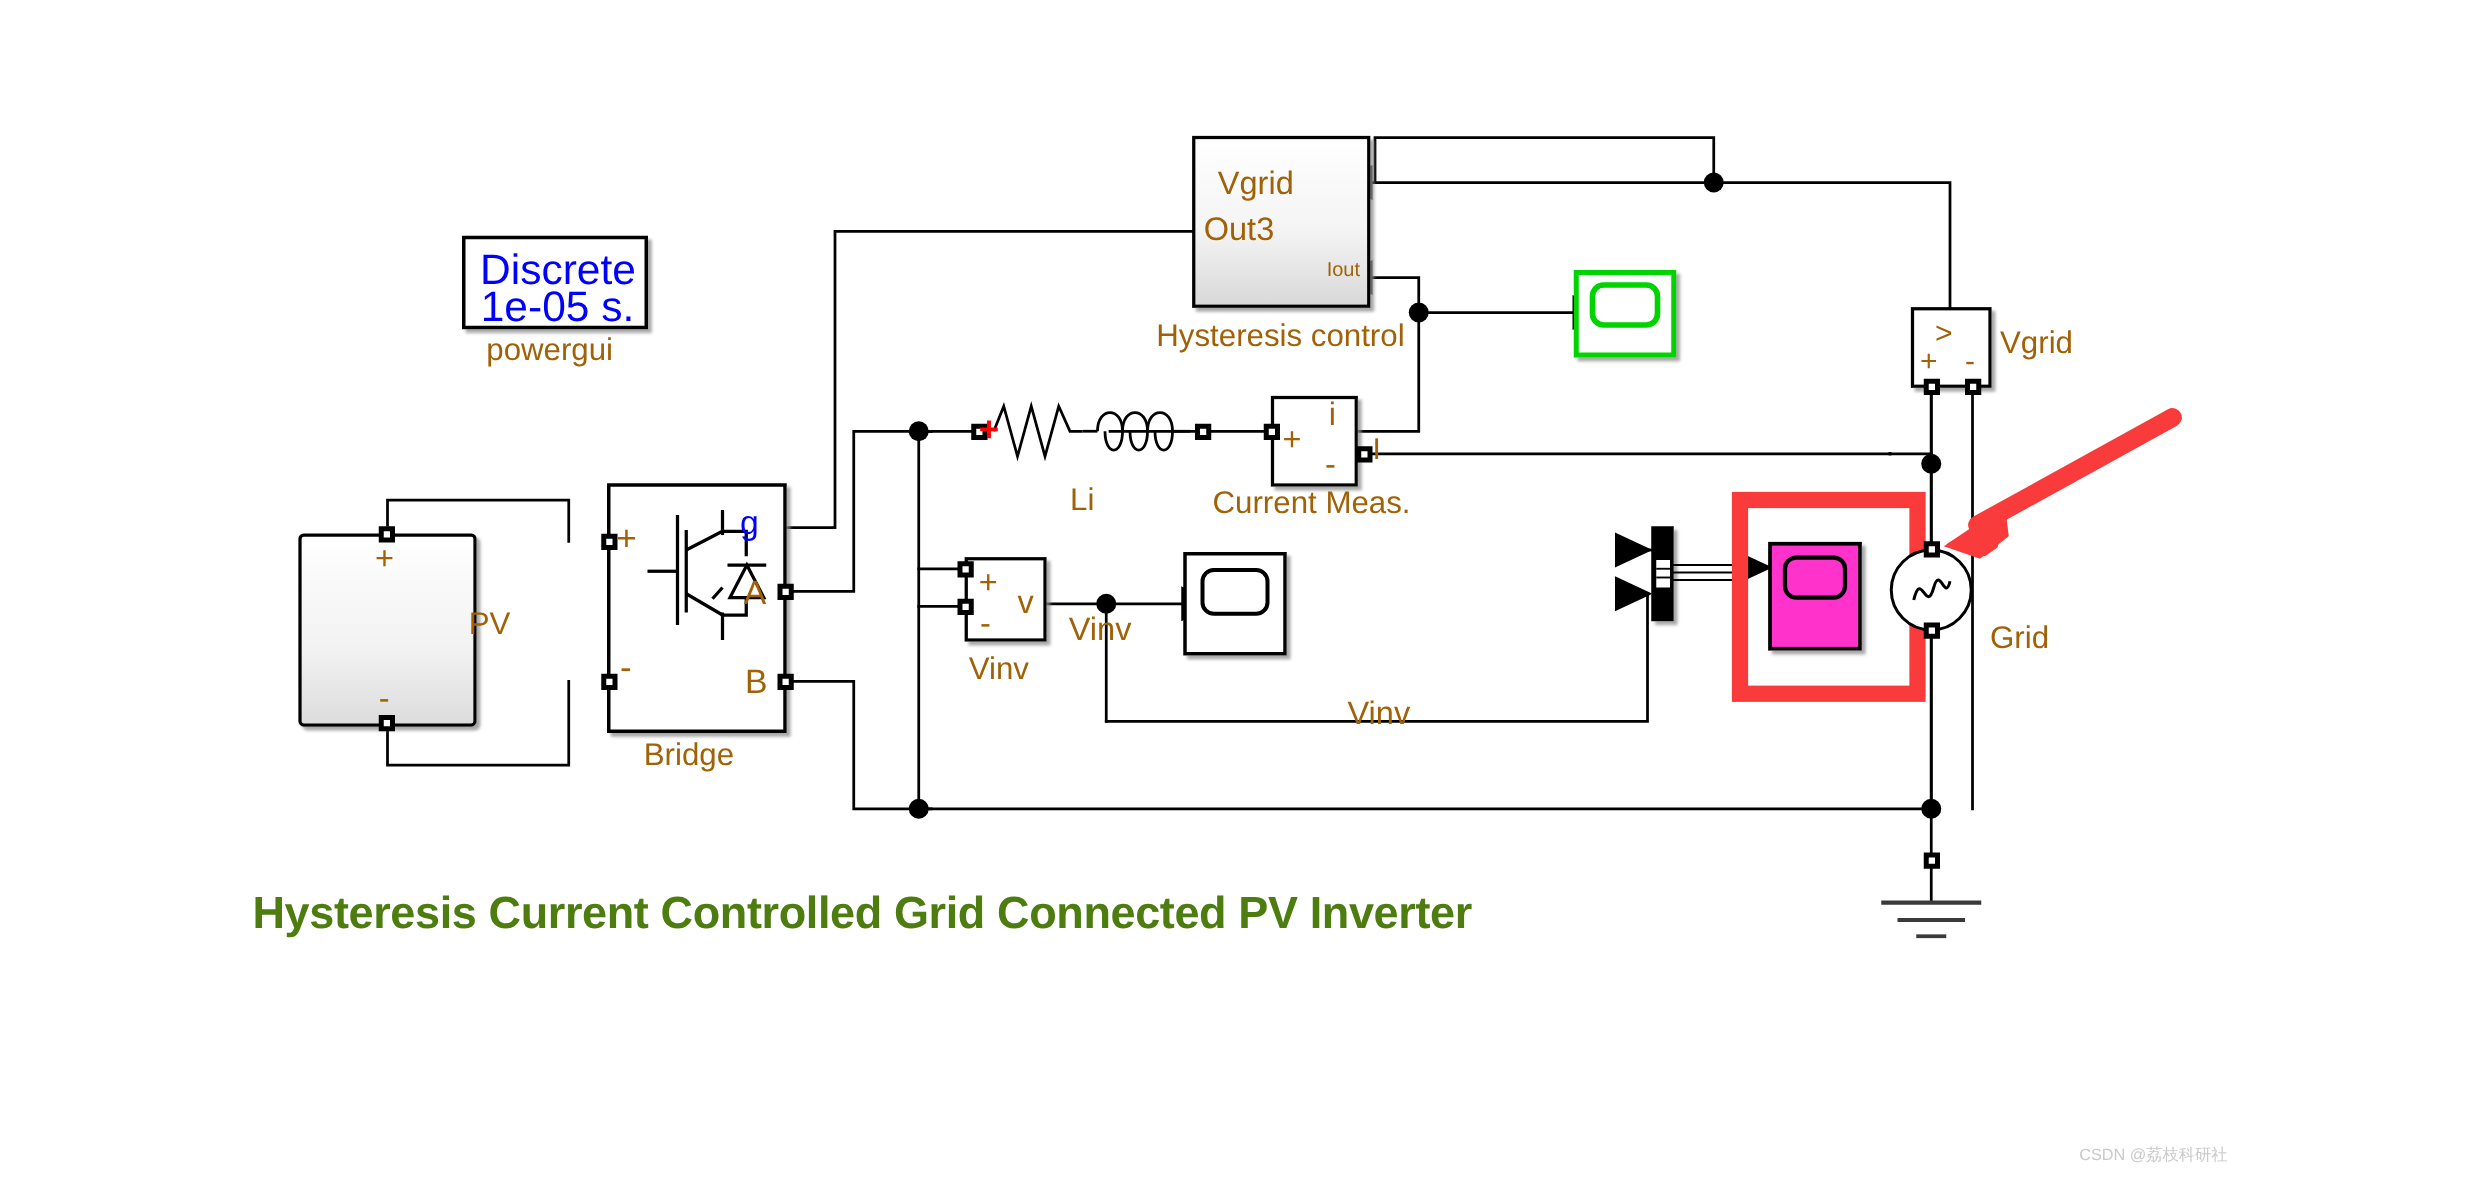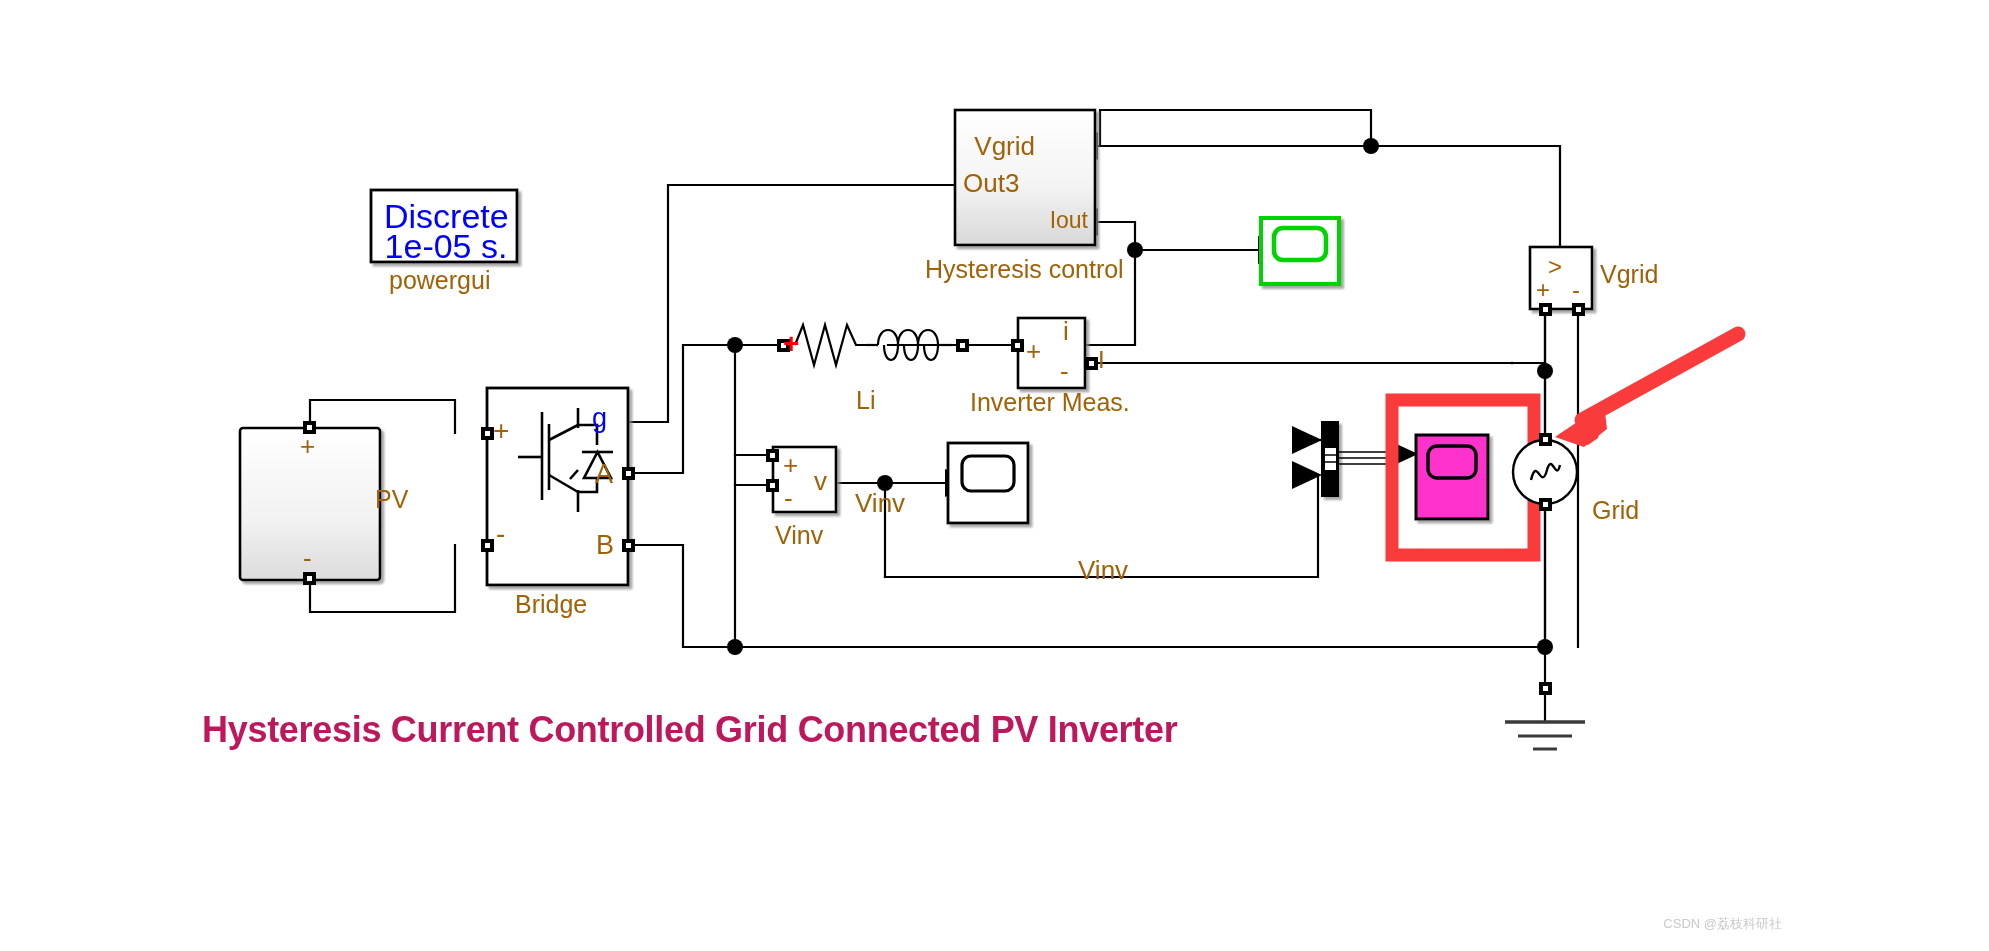--- a/index.html
+++ b/index.html
@@ -30,21 +30,21 @@
     color: #a16207;
     white-space: nowrap;
     line-height: 1;
   }
   .blk-label { font-size: 25px; }
   .title {
     position: absolute;
     font-family: "Liberation Sans Narrow", "Liberation Sans", sans-serif;
     font-weight: bold;
     font-size: 36px;
-    color: #be185d;
+    color: #4d7c0f;
     white-space: nowrap;
     letter-spacing: -0.3px;
   }
   .watermark {
     position: absolute;
     font-family: "Liberation Sans", sans-serif;
     font-size: 13px;
     color: #c9c9c9;
     white-space: nowrap;
   }
@@ -323,31 +323,31 @@
 
   <div class="lbl" style="left:493px; top:417px; font-size:28px;">+</div>
   <div class="lbl" style="left:496px; top:520px; font-size:28px;">-</div>
   <div class="lbl" style="left:592px; top:405px; font-size:27px; color:#0000ff;">g</div>
   <div class="lbl" style="left:595px; top:461px; font-size:27px;">A</div>
   <div class="lbl" style="left:596px; top:532px; font-size:27px;">B</div>
   <div class="lbl blk-label" style="left:515px; top:592px;">Bridge</div>
 
   <div class="lbl" style="left:963px; top:170px; font-size:26px;">Out3</div>
   <div class="lbl" style="left:1035px; top:133px; font-size:26px; transform:translateX(-100%);">Vgrid</div>
-  <div class="lbl" style="left:1088px; top:209px; font-size:23px; transform:translateX(-100%);">Iout</div>
+  <div class="lbl" style="left:1088px; top:209px; font-size:16px; transform:translateX(-100%);">Iout</div>
   <div class="lbl blk-label" style="left:925px; top:257px;">Hysteresis control</div>
 
   <div class="lbl" style="left:783px; top:330px; font-size:28px; color:#ff0000; font-weight:bold;">+</div>
   <div class="lbl blk-label" style="left:856px; top:388px;">Li</div>
 
   <div class="lbl" style="left:1026px; top:338px; font-size:26px;">+</div>
   <div class="lbl" style="left:1060px; top:358px; font-size:26px;">-</div>
   <div class="lbl" style="left:1063px; top:318px; font-size:26px;">i</div>
   <div class="lbl" style="left:1098px; top:348px; font-size:24px;">I</div>
-  <div class="lbl blk-label" style="left:970px; top:390px;">Inverter Meas.</div>
+  <div class="lbl blk-label" style="left:970px; top:390px;">Current Meas.</div>
 
   <div class="lbl" style="left:783px; top:452px; font-size:26px;">+</div>
   <div class="lbl" style="left:784px; top:485px; font-size:26px;">-</div>
   <div class="lbl" style="left:814px; top:468px; font-size:26px;">v</div>
   <div class="lbl blk-label" style="left:775px; top:523px;">Vinv</div>
   <div class="lbl" style="left:855px; top:490px; font-size:26px;">Vinv</div>
   <div class="lbl" style="left:1078px; top:557px; font-size:26px;">Vinv</div>
 
   <div class="lbl" style="left:1548px; top:255px; font-size:24px;">&gt;</div>
   <div class="lbl" style="left:1536px; top:278px; font-size:24px;">+</div>

